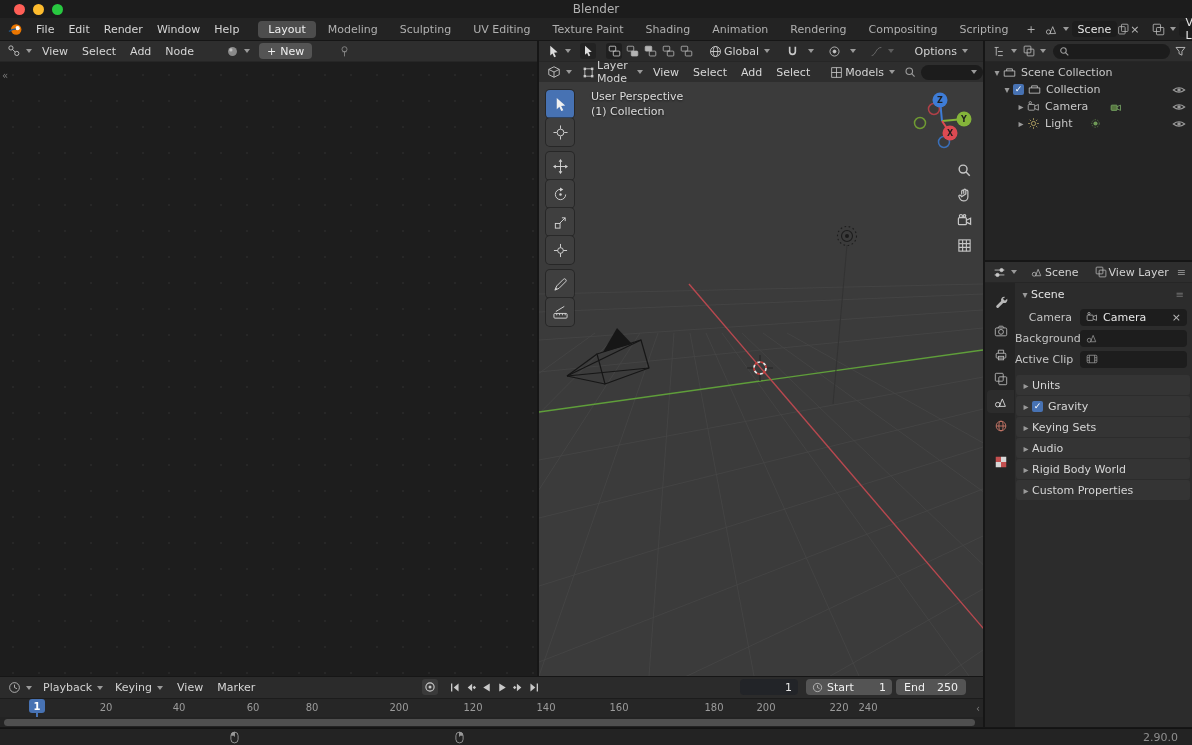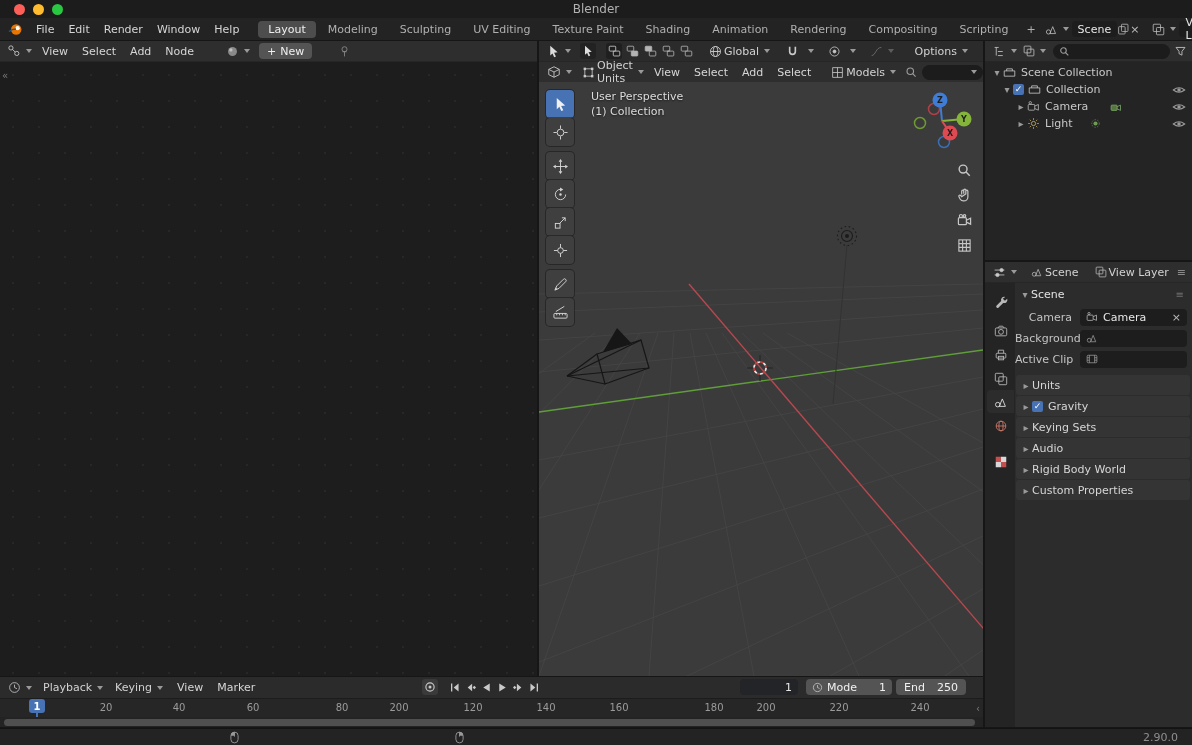--- a/index.html
+++ b/index.html
@@ -262,21 +262,21 @@
     <span class="icbtn" style="margin-left:4px">
       <span class="ic">
           <svg width="13" height="13" viewBox="0 0 16 16" fill="none" stroke="#c9c9c9">
             <rect x="3.5" y="3.5" width="9" height="9"></rect>
             <rect x="2" y="2" width="3" height="3" fill="#c9c9c9" stroke="none"></rect>
             <rect x="11" y="2" width="3" height="3" fill="#c9c9c9" stroke="none"></rect>
             <rect x="2" y="11" width="3" height="3" fill="#c9c9c9" stroke="none"></rect>
             <rect x="11" y="11" width="3" height="3" fill="#c9c9c9" stroke="none"></rect>
           </svg>
         </span>
-      <span>Object Units</span>
+      <span>Layer Mode</span>
       <i class="chev"></i>
     </span>
     <span class="menu">View</span>
     <span class="menu">Select</span>
     <span class="menu">Add</span>
     <span class="menu">Select</span>
     <span class="icbtn" style="margin-left:10px">
       <span class="ic">
           <svg width="13" height="13" viewBox="0 0 16 16" fill="none" stroke="#c9c9c9">
             <path d="M2 2 H14 V14 H2 Z M2 8 H14 M8 2 V14"></path>
@@ -795,42 +795,42 @@
   <span class="dfield" style="position:absolute;left:740px;top:2px;width:58px;justify-content:flex-end;background:#222428">
       <span>1</span>
     </span>
   <span class="gbtn" style="position:absolute;left:806px;top:2px;width:86px;padding:0 6px">
     <span class="ic" style="margin-right:4px">
         <svg width="11" height="11" viewBox="0 0 16 16" fill="none" stroke="#d8d8d8">
           <circle cx="8" cy="8" r="6"></circle>
           <path d="M8 4.5 V8 L11 9.5"></path>
         </svg>
       </span>
-    <span>Mode</span>
+    <span>Start</span>
     <span style="flex:1"></span>
     <span>1</span>
   </span>
   <span class="gbtn" style="position:absolute;left:896px;top:2px;width:70px;padding:0 8px">
     <span>End</span>
     <span style="flex:1"></span>
     <span>250</span>
   </span>
   <div style="position:absolute;left:0;top:21px;right:0;height:19px;background:#262626;border-top:1px solid #1c1c1c">
     <span class="ruler-num" style="left:94px">20</span>
     <span class="ruler-num" style="left:167px">40</span>
     <span class="ruler-num" style="left:241px">60</span>
-    <span class="ruler-num" style="left:330px">80</span>
+    <span class="ruler-num" style="left:300px">80</span>
     <span class="ruler-num" style="left:387px">200</span>
     <span class="ruler-num" style="left:461px">120</span>
     <span class="ruler-num" style="left:534px">140</span>
     <span class="ruler-num" style="left:607px">160</span>
     <span class="ruler-num" style="left:702px">180</span>
     <span class="ruler-num" style="left:754px">200</span>
     <span class="ruler-num" style="left:827px">220</span>
-    <span class="ruler-num" style="left:908px">240</span>
+    <span class="ruler-num" style="left:856px">240</span>
     <span style="position:absolute;left:29px;top:0;width:16px;height:14px;background:#4772b3;border-radius:3px;color:#fff;font-size:10px;font-weight:bold;display:flex;align-items:center;justify-content:center">1</span>
     <span style="position:absolute;left:36px;top:14px;width:2px;height:5px;background:#4772b3"></span>
     <span class="collapse-chev" style="position:absolute;right:3px;top:4px">‹</span>
   </div>
   <div style="position:absolute;left:0;top:40px;right:0;height:10px;background:#232323">
     <span style="position:absolute;left:4px;right:8px;top:1.5px;height:7px;background:#4f4f4f;border-radius:3.5px;display:block"></span>
   </div>
 </section>
 
 <div style="position:absolute;left:0;top:728px;width:1192px;height:17px;background:#232323;border-top:1px solid #131313">

